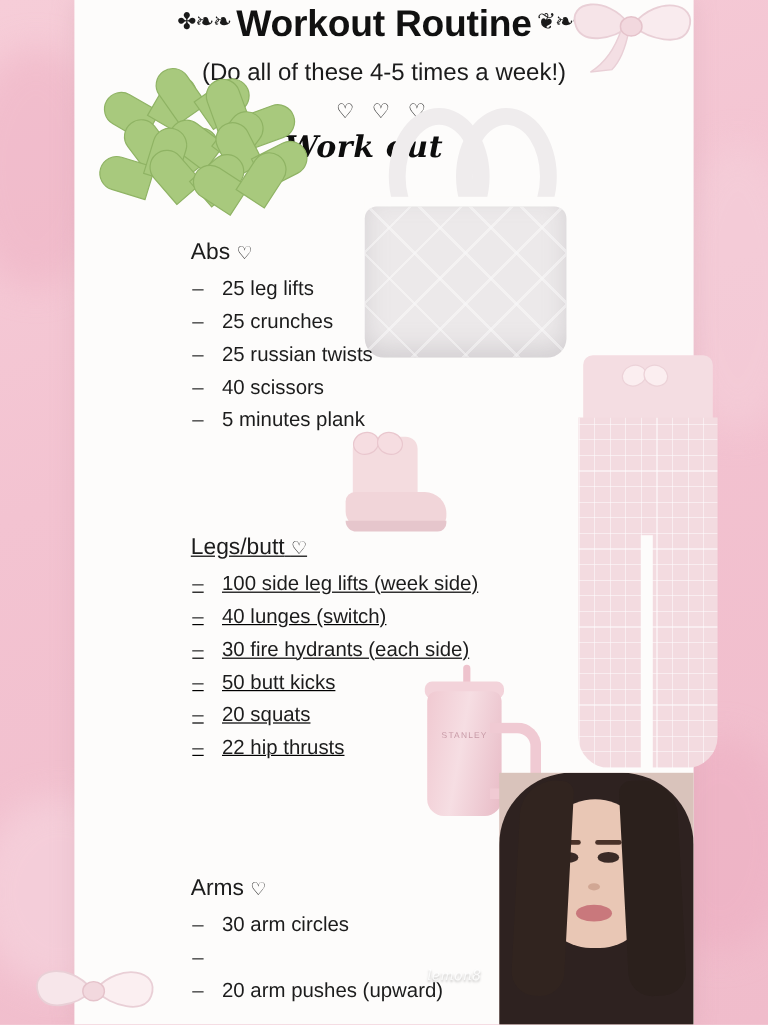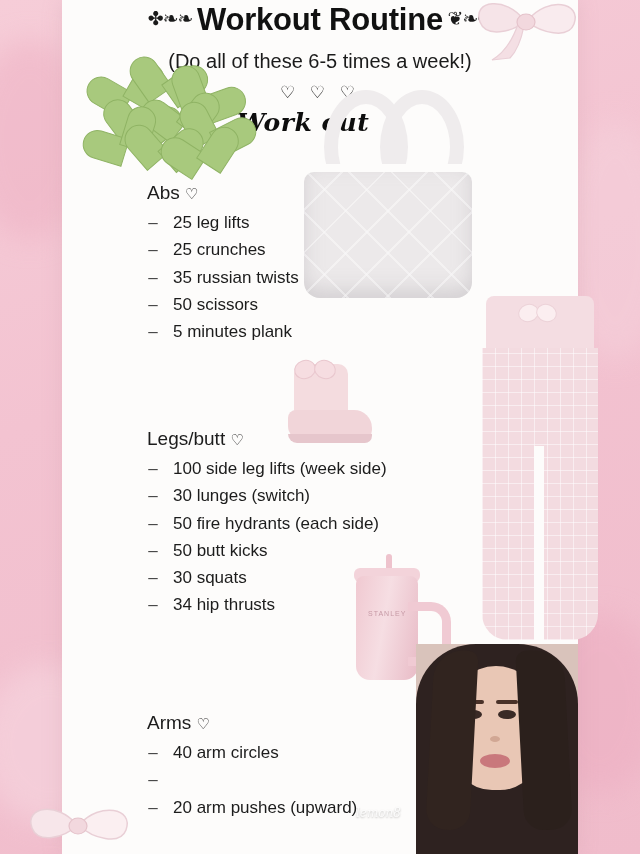--- a/index.html
+++ b/index.html
@@ -110,22 +110,23 @@
     font-family: "DejaVu Serif", serif;
     font-weight: bold;
     font-style: italic;
     font-size: 25px;
     color: #0d0d0d;
     letter-spacing: 0.5px;
   }
 
   .section {
     position: absolute;
-    left: 85px;
+    left: 97px;
     width: 400px;
+    margin-top: 18px;
   }
   .section-title {
     font-size: 19px;
     color: #1c1c1c;
     margin-bottom: 5px;
   }
   .section-title .hrt { font-size: 15px; }
   ul.items {
     list-style: none;
     margin: 0;
@@ -140,21 +141,21 @@
     line-height: 1.25;
   }
   ul.items li .dash {
     color: #444;
     width: 12px;
     display: inline-block;
     text-align: center;
   }
 
   .sec-abs { top: 182px; }
-  .sec-legs { top: 428px; }
+  .sec-legs { top: 428px; text-decoration: underline; }
   .sec-arms { top: 712px; }
 
   
   .cucumbers {
     position: absolute;
     left: 36px;
     top: 62px;
     width: 140px;
     height: 110px;
   }
@@ -515,21 +516,21 @@
   <div class="blob b4"></div>
 
   <div class="card">
 
     <div class="title-row">
       <span class="swirl">✤❧❧</span>
       <span class="title">Workout Routine</span>
       <span class="swirl">❦❧✤</span>
     </div>
 
-    <div class="subtitle">(Do all of these 6-5 times a week!)</div>
+    <div class="subtitle">(Do all of these 4-5 times a week!)</div>
     <div class="hearts">♡ ♡ ♡</div>
     <div class="workout-script">Work out</div>
 
     <div class="cucumbers">
       <div class="cuc" style="left:4px; top:10px; transform:rotate(-15deg);"></div>
       <div class="cuc" style="left:44px; top:0px; transform:rotate(10deg);"></div>
       <div class="cuc" style="left:82px; top:14px; transform:rotate(25deg);"></div>
       <div class="cuc" style="left:18px; top:42px; transform:rotate(8deg);"></div>
       <div class="cuc" style="left:58px; top:36px; transform:rotate(-8deg);"></div>
       <div class="cuc" style="left:92px; top:48px; transform:rotate(18deg);"></div>
@@ -580,75 +581,75 @@
         <li>
             <span class="dash">–</span>
             <span>25 leg lifts</span>
           </li>
         <li>
             <span class="dash">–</span>
             <span>25 crunches</span>
           </li>
         <li>
             <span class="dash">–</span>
-            <span>35 russian twists</span>
-          </li>
-        <li>
-            <span class="dash">–</span>
-            <span>50 scissors</span>
+            <span>25 russian twists</span>
+          </li>
+        <li>
+            <span class="dash">–</span>
+            <span>40 scissors</span>
           </li>
         <li>
             <span class="dash">–</span>
             <span>5 minutes plank</span>
           </li>
       </ul>
     </div>
 
     <div class="section sec-legs">
       <div class="section-title">
         <span>Legs/butt</span>
         <span class="hrt">♡</span>
       </div>
       <ul class="items">
         <li>
             <span class="dash">–</span>
             <span>100 side leg lifts (week side)</span>
           </li>
         <li>
             <span class="dash">–</span>
-            <span>30 lunges (switch)</span>
-          </li>
-        <li>
-            <span class="dash">–</span>
-            <span>50 fire hydrants (each side)</span>
+            <span>40 lunges (switch)</span>
+          </li>
+        <li>
+            <span class="dash">–</span>
+            <span>30 fire hydrants (each side)</span>
           </li>
         <li>
             <span class="dash">–</span>
             <span>50 butt kicks</span>
           </li>
         <li>
             <span class="dash">–</span>
-            <span>30 squats</span>
-          </li>
-        <li>
-            <span class="dash">–</span>
-            <span>34 hip thrusts</span>
+            <span>20 squats</span>
+          </li>
+        <li>
+            <span class="dash">–</span>
+            <span>22 hip thrusts</span>
           </li>
       </ul>
     </div>
 
     <div class="section sec-arms">
       <div class="section-title">
         <span>Arms</span>
         <span class="hrt">♡</span>
       </div>
       <ul class="items">
         <li>
             <span class="dash">–</span>
-            <span>40 arm circles</span>
+            <span>30 arm circles</span>
           </li>
         <li>
             <span class="dash">–</span>
           </li>
         <li>
             <span class="dash">–</span>
             <span>20 arm pushes (upward)</span>
           </li>
       </ul>
     </div>

